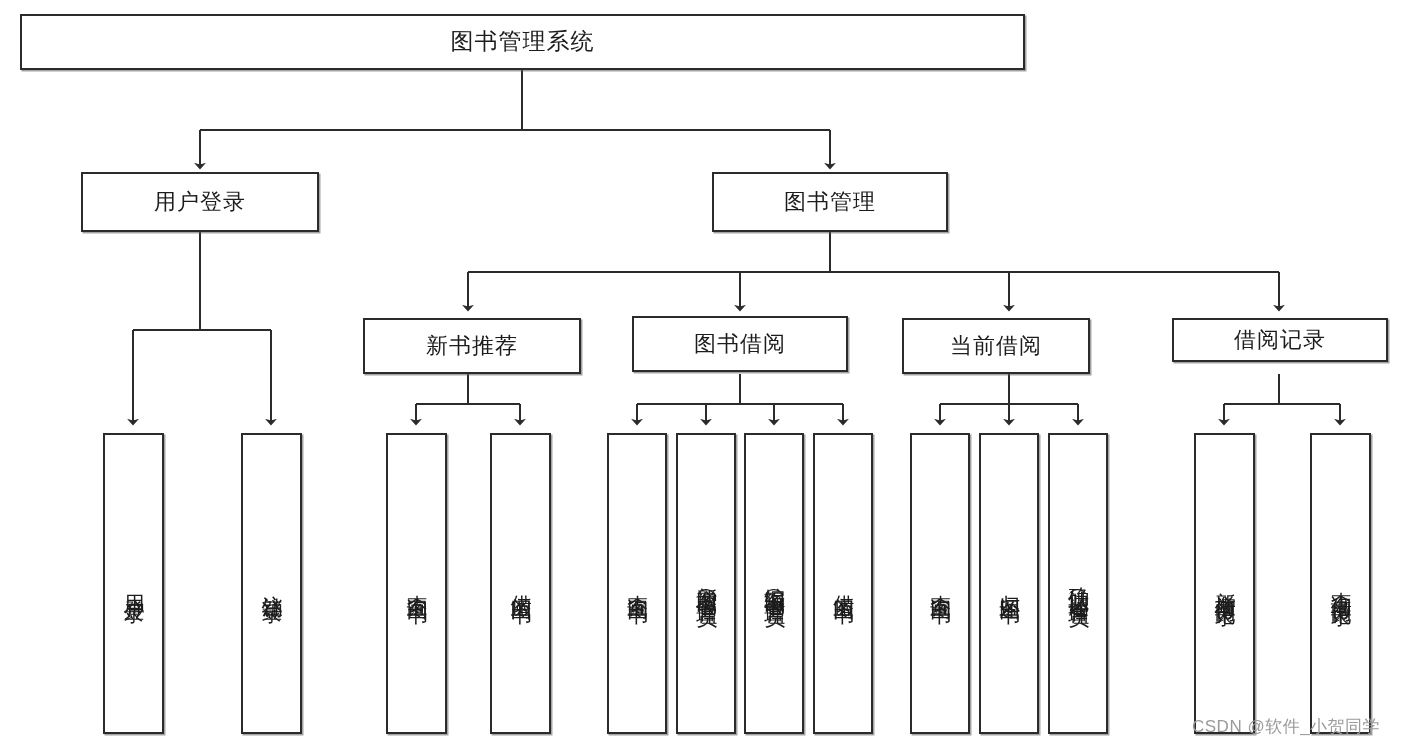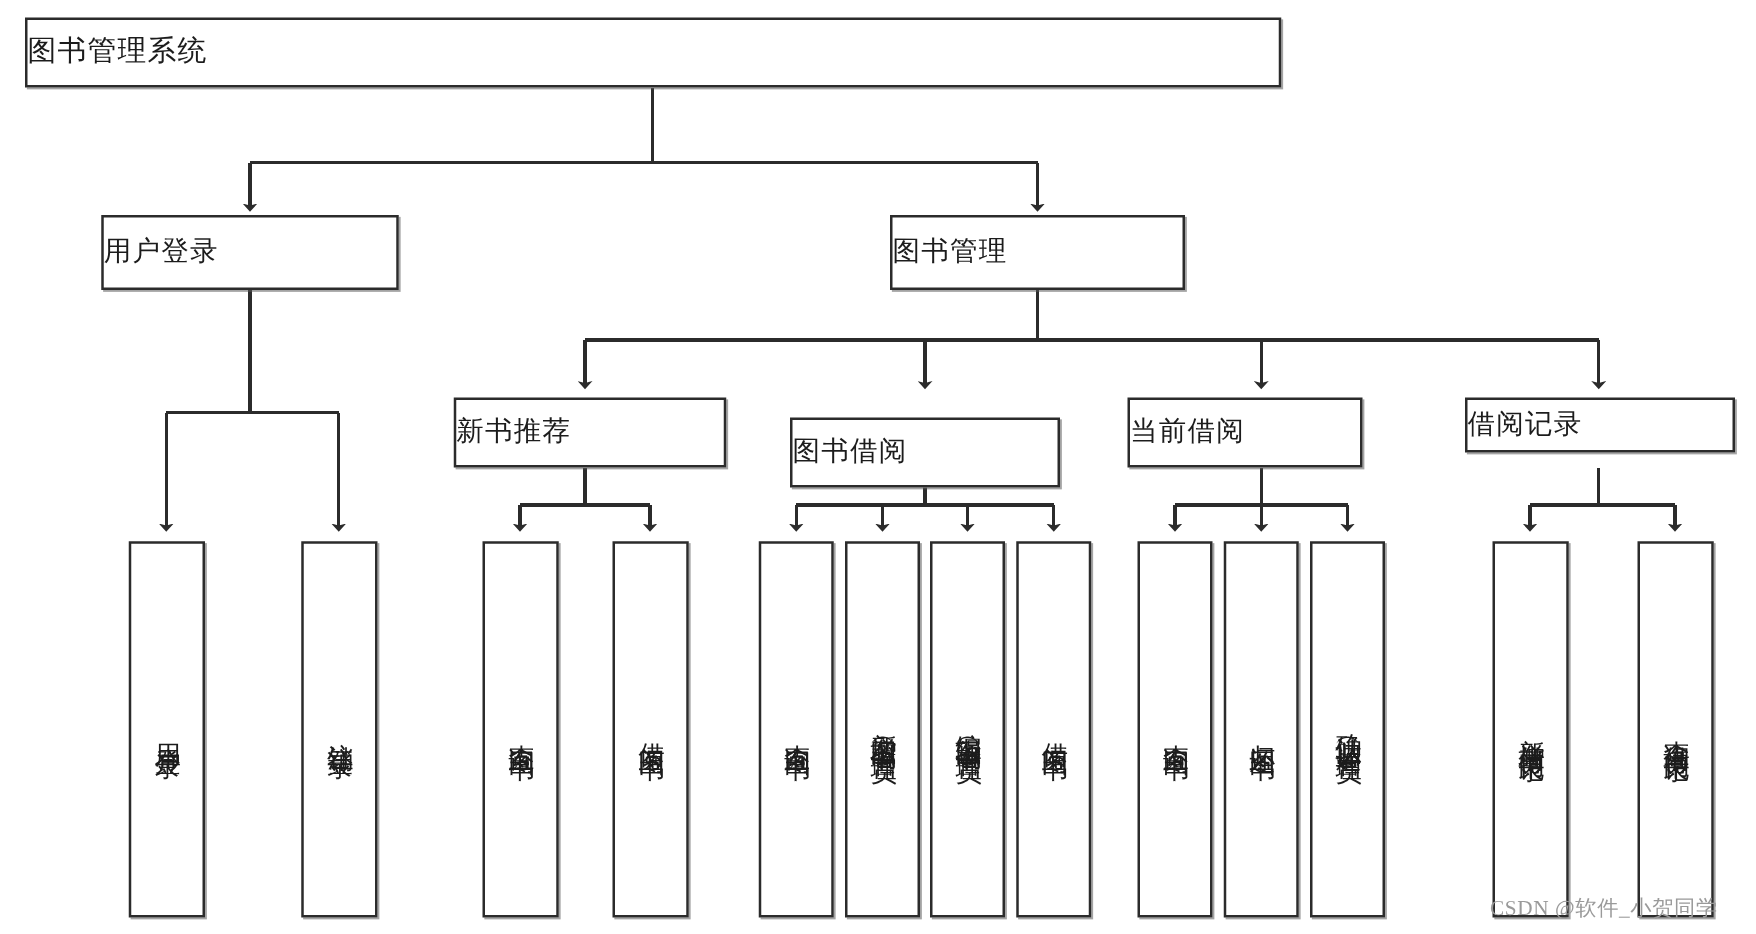--- a/index.html
+++ b/index.html
@@ -27,21 +27,21 @@
     height: 747px;
     pointer-events: none;
   }
   .node {
     position: absolute;
     box-sizing: border-box;
     background: #ffffff;
     border: 2.2px solid #2b2b2b;
     display: flex;
     align-items: center;
-    justify-content: flex-start;
+    justify-content: center;
     box-shadow: 1.5px 1.5px 0 rgba(90,90,90,0.55);
   }
   .node .label {
     font-size: 22px;
     line-height: 1.18;
     letter-spacing: 1px;
     color: #1c1c1c;
     text-align: center;
     white-space: nowrap;
   }
@@ -58,21 +58,21 @@
     white-space: normal;
     max-height: 270px;
   }
   .node.root .label { font-size: 23px; }
   .watermark {
     position: absolute;
     font-size: 17px;
     color: #9a9a9a;
     white-space: nowrap;
     letter-spacing: 0.5px;
-    font-family: Liberation Serif, serif;
+    font-family: Liberation Sans, sans-serif;
   }
 </style>
 </head>
 <body>
 
 <div id="canvas">
 
   <svg id="edges" viewBox="0 0 1405 747" width="1405" height="747" xmlns="http://www.w3.org/2000/svg">
     <defs>
       <marker id="arw" markerWidth="10" markerHeight="12" refX="3.2" refY="6" orient="auto" markerUnits="userSpaceOnUse">
@@ -127,29 +127,29 @@
   </svg>
 
   <div class="node root" style="left:20px; top:14px; width:1005px; height:56px;">
     <span class="label">图书管理系统</span>
   </div>
 
   <div class="node" style="left:81px; top:172px; width:238px; height:60px;">
     <span class="label">用户登录</span>
   </div>
 
-  <div class="node" style="left:712px; top:172px; width:236px; height:60px;">
+  <div class="node" style="left:712px; top:172px; width:236px; height:60px;font-family:Liberation Serif, serif;">
     <span class="label">图书管理</span>
   </div>
 
   <div class="node" style="left:363px; top:318px; width:218px; height:56px;">
     <span class="label">新书推荐</span>
   </div>
 
-  <div class="node" style="left:632px; top:334px; width:216px; height:56px;">
+  <div class="node" style="left:632px; top:316px; width:216px; height:56px;">
     <span class="label">图书借阅</span>
   </div>
 
   <div class="node" style="left:902px; top:318px; width:188px; height:56px;">
     <span class="label">当前借阅</span>
   </div>
 
   <div class="node" style="left:1172px; top:318px; width:216px; height:44px;">
     <span class="label">借阅记录</span>
   </div>

